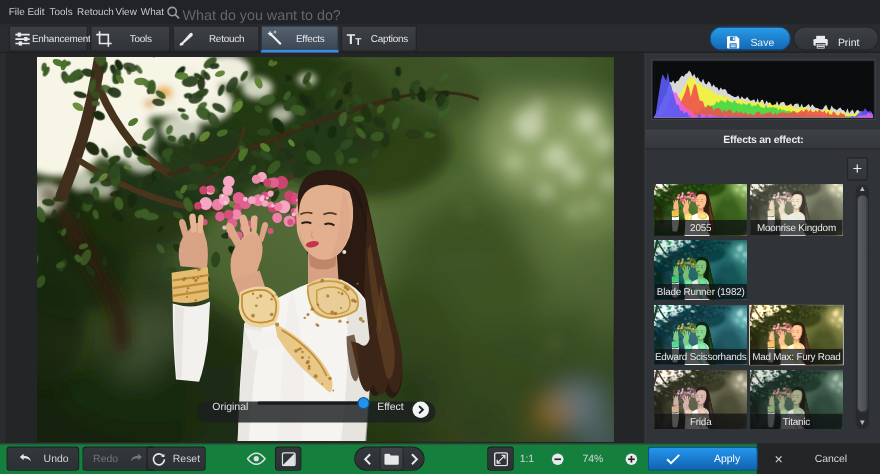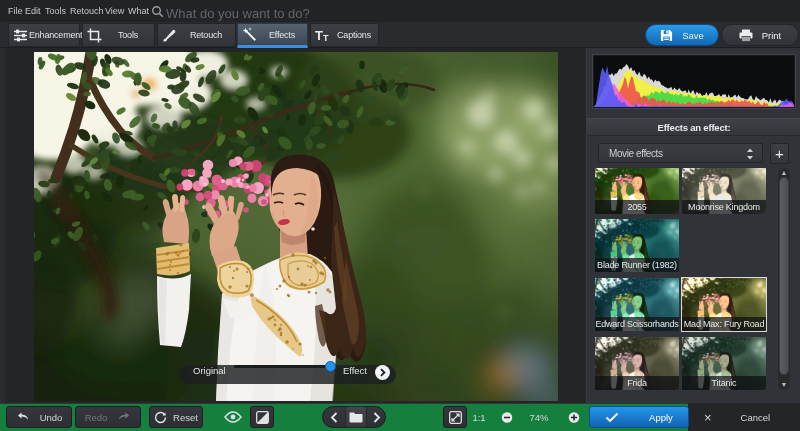--- a/index.html
+++ b/index.html
@@ -2,21 +2,21 @@
 <html><head><meta charset="utf-8"><style>
 *{margin:0;padding:0;box-sizing:border-box}
 html,body{width:800px;height:431px;overflow:hidden;background:#232527;font-family:"Liberation Sans",sans-serif}
 .menubar{position:absolute;left:0;top:0;width:800px;height:22px;background:#212326;color:#c7c9cb;font-size:9px}
 .menubar span{position:absolute;top:6px}
 .tabbar{position:absolute;left:0;top:22px;width:800px;height:26px;background:#292b2e;border-bottom:1px solid #1b1d1f}
 .tab{position:absolute;top:1px;height:24px;background:linear-gradient(#3c3f44,#313438);border:1px solid #222427;border-radius:2px;display:flex;align-items:center;color:#e3e5e7;font-size:9px}
 .tab .lbl{flex:1;text-align:center;padding:0 1px;white-space:nowrap;letter-spacing:-0.2px}
 .tab.active{background:linear-gradient(#57626f,#3a4754);border-color:#2a3a4a;border-bottom:3px solid #3e8edd;height:25px;top:1px;z-index:3;border-radius:2px 2px 0 0}
 .ticon{width:15px;height:15px;margin-left:4px;flex:none}
-.tbtn{position:absolute;display:flex;align-items:center;justify-content:center;color:#eceef0;font-size:9.5px;border-radius:11px}
+.tbtn{position:absolute;display:flex;align-items:flex-end;justify-content:center;color:#eceef0;font-size:9.5px;border-radius:11px}
 #save{left:645px;top:2px;width:74px;height:22px;background:linear-gradient(#2b9be8,#1268b4);border:1px solid #0d4a85}
 #print{left:721px;top:2px;width:78px;height:22px;background:linear-gradient(#3c3f44,#303337);border:1px solid #222427}
 .canvas{position:absolute;left:0;top:48px;width:586px;height:355px;background:#232527;border-left:5px solid #2a2c2f}
 .photo{position:absolute;left:29px;top:4px;width:524px;height:349px;overflow:hidden}
 .panel{position:absolute;left:586px;top:48px;width:214px;height:355px;background:#303337;border-left:1px solid #3a3d41}
 .hist{position:absolute;left:6px;top:7px;width:202px;height:53px;background:#0b0c0e;border:1px solid #1a1b1d;outline:1px solid #404348}
 .chooseband{position:absolute;left:0;top:70px;width:214px;height:18px;background:linear-gradient(#3d4045,#33363a);border-top:1px solid #44474b;border-bottom:1px solid #27292c;color:#e9ebed;font-size:9.5px;letter-spacing:-0.2px;font-weight:bold;text-align:center;line-height:17px}
 .dropdown{position:absolute;left:11px;top:95px;width:165px;height:20px;background:linear-gradient(#3b3e42,#323539);border:1px solid #222427;border-radius:2px;color:#cdcfd1;font-size:10px;letter-spacing:-0.4px;line-height:19px;padding-left:10px}
 .spin{position:absolute;right:5px;top:0;width:14px;height:20px}
 .plusbtn{position:absolute;left:183px;top:95px;width:19px;height:21px;background:linear-gradient(#3b3e42,#323539);border:1px solid #222427;border-radius:2px;color:#e8eaec;font-size:15px;text-align:center;line-height:19px}
@@ -703,24 +703,20 @@
         <path d="M0,51 L2.0,48.4 L3.6,45.1 L5.2,42.2 L6.8,38.8 L8.4,36.6 L10.0,30.9 L11.6,30.6 L13.2,23.6 L14.8,18.4 L16.4,19.1 L18.0,17.0 L19.6,20.1 L21.2,17.6 L22.8,17.5 L24.4,14.4 L26.0,12.6 L27.6,13.8 L29.2,11.2 L30.8,10.5 L32.4,8.1 L34.0,9.7 L35.6,13.5 L37.2,11.1 L38.8,15.3 L40.4,13.9 L42.0,17.4 L43.6,19.0 L45.2,15.6 L46.8,19.9 L48.4,20.8 L50.0,17.8 L51.6,19.2 L53.2,23.1 L54.8,20.6 L56.4,23.4 L58.0,23.4 L59.6,26.5 L61.2,23.6 L62.8,25.5 L64.4,24.8 L66.0,25.7 L67.6,29.2 L69.2,29.4 L70.8,30.9 L72.4,31.6 L74.0,32.5 L75.6,31.9 L77.2,30.8 L78.8,34.3 L80.4,31.4 L82.0,33.5 L83.6,34.1 L85.2,32.0 L86.8,34.2 L88.4,35.5 L90.0,35.1 L91.6,34.2 L93.2,37.7 L94.8,33.3 L96.4,38.3 L98.0,34.9 L99.6,34.6 L101.2,39.0 L102.8,35.4 L104.4,37.7 L106.0,36.9 L107.6,40.0 L109.2,40.0 L110.8,39.6 L112.4,35.9 L114.0,39.9 L115.6,37.4 L117.2,36.7 L118.8,36.8 L120.4,39.9 L122.0,40.0 L123.6,39.3 L125.2,38.1 L126.8,41.6 L128.4,38.5 L130.0,38.4 L131.6,38.2 L133.2,42.4 L134.8,38.0 L136.4,42.4 L138.0,41.2 L139.6,40.0 L141.2,38.6 L142.8,41.6 L144.4,38.8 L146.0,40.8 L147.6,42.1 L149.2,42.1 L150.8,43.0 L152.4,43.6 L154.0,43.3 L155.6,40.7 L157.2,39.3 L158.8,43.6 L160.4,44.3 L162.0,39.9 L163.6,42.3 L165.2,43.2 L166.8,44.3 L168.4,42.7 L170.0,41.8 L171.6,43.9 L173.2,44.3 L174.8,46.4 L176.4,42.3 L178.0,47.0 L179.6,45.0 L181.2,43.5 L182.8,47.3 L184.4,44.6 L186.0,43.8 L187.6,45.6 L189.2,45.1 L190.8,48.8 L192.4,47.4 L194.0,49.1 L195.6,45.9 L197.2,48.9 L200,51 Z" fill="#d8d8d8"></path>
         <path d="M0,51 L12.0,49.2 L13.6,44.1 L15.2,42.4 L16.8,39.4 L18.4,39.6 L20.0,37.1 L21.6,32.7 L23.2,30.7 L24.8,28.4 L26.4,24.7 L28.0,22.8 L29.6,20.2 L31.2,15.8 L32.8,14.5 L34.4,14.8 L36.0,14.0 L37.6,16.6 L39.2,19.7 L40.8,20.5 L42.4,19.8 L44.0,21.2 L45.6,24.5 L47.2,23.2 L48.8,24.0 L50.4,25.2 L52.0,26.2 L53.6,26.5 L55.2,29.2 L56.8,28.1 L58.4,30.9 L60.0,30.6 L61.6,29.8 L63.2,30.9 L64.8,33.5 L66.4,30.9 L68.0,32.7 L69.6,33.4 L71.2,36.6 L72.8,34.2 L74.4,36.0 L76.0,34.3 L77.6,35.7 L79.2,34.2 L80.8,35.4 L82.4,35.0 L84.0,37.6 L85.6,36.4 L87.2,36.3 L88.8,36.1 L90.4,38.8 L92.0,36.7 L93.6,36.9 L95.2,38.1 L96.8,36.7 L98.4,36.9 L100.0,39.2 L101.6,39.3 L103.2,41.2 L104.8,38.0 L106.4,37.6 L108.0,40.0 L109.6,39.0 L111.2,39.0 L112.8,39.0 L114.4,42.0 L116.0,39.0 L117.6,40.1 L119.2,39.8 L120.8,41.2 L122.4,40.3 L124.0,39.6 L125.6,40.4 L127.2,40.1 L128.8,43.7 L130.4,43.2 L132.0,41.9 L133.6,40.9 L135.2,43.2 L136.8,41.0 L138.4,41.4 L140.0,44.4 L141.6,42.4 L143.2,43.7 L144.8,44.7 L146.4,44.4 L148.0,43.6 L149.6,44.4 L151.2,44.5 L152.8,45.5 L154.4,43.6 L156.0,44.3 L157.6,43.4 L159.2,43.7 L160.8,45.8 L162.4,42.7 L164.0,47.5 L165.6,45.7 L167.2,46.6 L168.8,46.1 L170.4,47.8 L172.0,44.5 L173.6,47.0 L175.2,48.9 L176.8,46.3 L178.4,49.1 L180.0,47.1 L181.6,48.4 L183.2,47.5 L184.8,45.8 L186.4,46.8 L188.0,49.1 L189.6,47.4 L191.2,48.4 L192.8,50.0 L194.4,51.0 L196.0,49.3 L197.6,49.6 L200,51 Z" fill="#f2f23a" opacity="0.92"></path>
         <path d="M0,51 L32.0,48.2 L33.6,47.2 L35.2,47.7 L36.8,47.8 L38.4,44.7 L40.0,47.3 L41.6,46.0 L43.2,43.2 L44.8,42.2 L46.4,43.4 L48.0,40.8 L49.6,39.1 L51.2,40.5 L52.8,39.6 L54.4,39.8 L56.0,38.8 L57.6,35.8 L59.2,37.9 L60.8,35.4 L62.4,35.3 L64.0,36.3 L65.6,37.4 L67.2,34.2 L68.8,36.1 L70.4,36.7 L72.0,37.4 L73.6,35.0 L75.2,37.2 L76.8,38.3 L78.4,37.8 L80.0,39.5 L81.6,37.7 L83.2,38.7 L84.8,39.5 L86.4,37.8 L88.0,37.8 L89.6,41.3 L91.2,39.5 L92.8,40.7 L94.4,38.3 L96.0,39.2 L97.6,41.5 L99.2,41.7 L100.8,42.4 L102.4,39.2 L104.0,42.3 L105.6,41.2 L107.2,42.0 L108.8,41.6 L110.4,42.0 L112.0,41.7 L113.6,44.5 L115.2,42.2 L116.8,44.3 L118.4,43.6 L120.0,44.7 L121.6,45.2 L123.2,44.7 L124.8,45.3 L126.4,46.2 L128.0,45.0 L129.6,46.0 L131.2,48.7 L132.8,48.1 L134.4,47.5 L136.0,45.9 L137.6,46.2 L139.2,47.8 L140.8,50.2 L142.4,47.4 L144.0,49.0 L145.6,48.6 L147.2,48.3 L148.8,48.7 L150.4,49.4 L152.0,47.9 L153.6,50.1 L155.2,50.2 L156.8,48.5 L200,51 Z" fill="#46d846" opacity="0.92"></path>
         <path d="M0,51 L18.0,50.2 L19.6,47.3 L21.2,42.7 L22.8,43.2 L24.4,37.6 L26.0,34.4 L27.6,30.9 L29.2,27.0 L30.8,20.4 L32.4,24.0 L34.0,32.4 L35.6,25.9 L37.2,20.4 L38.8,21.2 L40.4,28.3 L42.0,35.4 L43.6,35.6 L45.2,36.6 L46.8,41.5 L48.4,41.6 L50.0,39.8 L51.6,40.5 L53.2,41.6 L54.8,44.7 L56.4,42.5 L58.0,42.1 L59.6,42.2 L61.2,43.6 L62.8,46.3 L64.4,43.3 L66.0,46.0 L67.6,44.5 L69.2,43.4 L70.8,44.6 L72.4,47.1 L74.0,46.6 L75.6,44.3 L77.2,47.5 L78.8,45.7 L80.4,46.5 L82.0,47.6 L83.6,45.9 L85.2,48.2 L86.8,48.1 L88.4,47.0 L90.0,48.3 L91.6,48.5 L93.2,46.5 L94.8,45.9 L96.4,45.4 L98.0,48.5 L99.6,47.3 L101.2,47.7 L102.8,46.6 L104.4,47.0 L106.0,45.2 L107.6,47.5 L109.2,48.8 L110.8,46.2 L112.4,48.4 L114.0,46.5 L115.6,47.0 L117.2,45.4 L118.8,46.7 L120.4,46.2 L122.0,47.4 L123.6,46.0 L125.2,47.0 L126.8,44.7 L128.4,45.4 L130.0,46.8 L131.6,46.1 L133.2,45.4 L134.8,43.8 L136.4,45.8 L138.0,43.5 L139.6,43.6 L141.2,45.7 L142.8,43.4 L144.4,45.9 L146.0,45.9 L147.6,44.2 L149.2,45.8 L150.8,43.4 L152.4,45.1 L154.0,46.0 L155.6,44.4 L157.2,47.7 L158.8,45.2 L160.4,48.2 L162.0,48.1 L163.6,45.1 L165.2,46.5 L166.8,48.6 L168.4,49.3 L170.0,46.1 L171.6,47.6 L173.2,47.3 L174.8,50.2 L200,51 Z" fill="#ee4f4f" opacity="0.88"></path>
         <path d="M0,51 L8.0,48.5 L9.6,46.4 L11.2,43.7 L12.8,40.1 L14.4,34.6 L16.0,31.2 L17.6,26.6 L19.2,28.4 L20.8,28.2 L22.4,31.4 L24.0,33.5 L25.6,37.8 L27.2,38.8 L28.8,41.4 L30.4,42.5 L32.0,43.9 L33.6,44.3 L35.2,46.2 L36.8,48.0 L38.4,48.9 L40.0,48.8 L41.6,49.9 L43.2,46.6 L44.8,48.4 L46.4,47.4 L48.0,50.5 L49.6,48.8 L51.2,47.2 L52.8,48.4 L54.4,49.3 L56.0,49.3 L57.6,50.9 L59.2,50.8 L60.8,50.8 L62.4,50.1 L64.0,50.2 L65.6,48.3 L67.2,51.0 L200,51 Z" fill="#e85ae8" opacity="0.85"></path>
         <path d="M0,51 L2.0,48.2 L3.6,37.4 L5.2,27.5 L6.8,17.3 L8.4,11.4 L10.0,14.4 L11.6,17.5 L13.2,9.7 L14.8,18.9 L16.4,22.4 L18.0,29.1 L19.6,33.9 L21.2,39.4 L22.8,38.9 L24.4,44.9 L26.0,44.0 L27.6,47.3 L29.2,46.0 L30.8,46.3 L32.4,49.7 L34.0,50.1 L35.6,51.0 L37.2,50.5 L38.8,51.0 L40.4,49.9 L42.0,47.2 L43.6,50.3 L45.2,50.7 L46.8,50.1 L200,51 Z" fill="#5a5af2" opacity="0.92"></path>
         <path d="M0,51 L178.0,51.0 L179.6,50.0 L181.2,49.5 L182.8,50.1 L184.4,49.3 L186.0,47.5 L187.6,46.0 L189.2,45.6 L190.8,44.8 L192.4,42.5 L194.0,44.7 L195.6,45.6 L197.2,45.0 L198.8,46.6 L200,51 Z" fill="#5a5af2" opacity="0.92"></path>
         <path d="M0,51 L184.0,51.0 L185.6,50.4 L187.2,49.0 L188.8,49.4 L190.4,49.1 L192.0,49.0 L193.6,48.4 L195.2,46.2 L196.8,47.4 L198.4,46.8 L200.0,48.9 L200,51 Z" fill="#e85ae8" opacity="0.8"></path>
       </svg></div>
  <div class="chooseband">Effects an effect:</div>
- <div class="dropdown">Movie effects<svg class="spin" viewBox="0 0 14 20">
-        <path d="M4 8 L7 4.5 L10 8 Z" fill="#cfd1d3"></path>
-        <path d="M4 12 L7 15.5 L10 12 Z" fill="#cfd1d3"></path>
-      </svg></div>
  <div class="plusbtn">+</div>
  <div class="grid">
       <div class="cell" style="left:0px;top:0px;height:46px">
         <svg width="84" height="56" viewBox="40 20 440 293" style="top:-10px;filter:saturate(1.3) brightness(1.12) hue-rotate(5deg)" preserveAspectRatio="none">
           <use href="#photoart"></use>
         </svg>
         <div class="clabel">2055</div>
       </div>
       <div class="cell" style="left:87px;top:0px;height:46px">
         <svg width="84" height="56" viewBox="40 20 440 293" style="top:-10px;filter:sepia(0.5) saturate(0.6) brightness(1.25) contrast(0.85)" preserveAspectRatio="none">
@@ -766,21 +762,21 @@
  </div>
 </div>
 
 <div class="bottombar">
  <div class="bbtn" style="left:6px;width:66px"><svg width="16" height="12" viewBox="0 0 16 12" style="margin-right:8px">
         <path d="M5.5 1.5 L2 4.5 L5.5 7.5 L5.5 5.6 Q9.5 5.2 12 8.5 Q11.5 3.8 5.5 3.4 Z" fill="#e2e4e6"></path>
       </svg>Undo</div>
  <div class="bbtn" style="left:75px;width:66px;color:#74777b">Redo<svg width="16" height="12" viewBox="0 0 16 12" style="margin-left:8px">
         <path d="M10.5 1.5 L14 4.5 L10.5 7.5 L10.5 5.6 Q6.5 5.2 4 8.5 Q4.5 3.8 10.5 3.4 Z" fill="#74777b"></path>
       </svg></div>
- <div class="bbtn" style="left:149px;width:54px"><svg width="13" height="13" viewBox="0 0 13 13" style="margin-right:6px">
+ <div class="bbtn" style="left:133px;width:54px"><svg width="13" height="13" viewBox="0 0 13 13" style="margin-right:6px">
         <path d="M10.8 4 A5 5 0 1 0 11.5 6.5" fill="none" stroke="#e2e4e6" stroke-width="1.5"></path>
         <path d="M11.5 1.5 L11.5 4.5 L8.5 4.5" fill="#e2e4e6" stroke="none"></path>
       </svg>Reset</div>
  <div class="bbtn flat" style="left:219px;width:28px">
       <svg width="18" height="12" viewBox="0 0 18 12">
         <path d="M1 6 Q5 1 9 1 Q13 1 17 6 Q13 11 9 11 Q5 11 1 6 Z" fill="none" stroke="#dfe1e3" stroke-width="1.4"></path>
         <circle cx="9" cy="6" r="2.4" fill="#dfe1e3"></circle>
       </svg>
     </div>
  <div class="bbtn" style="left:250px;width:24px">

